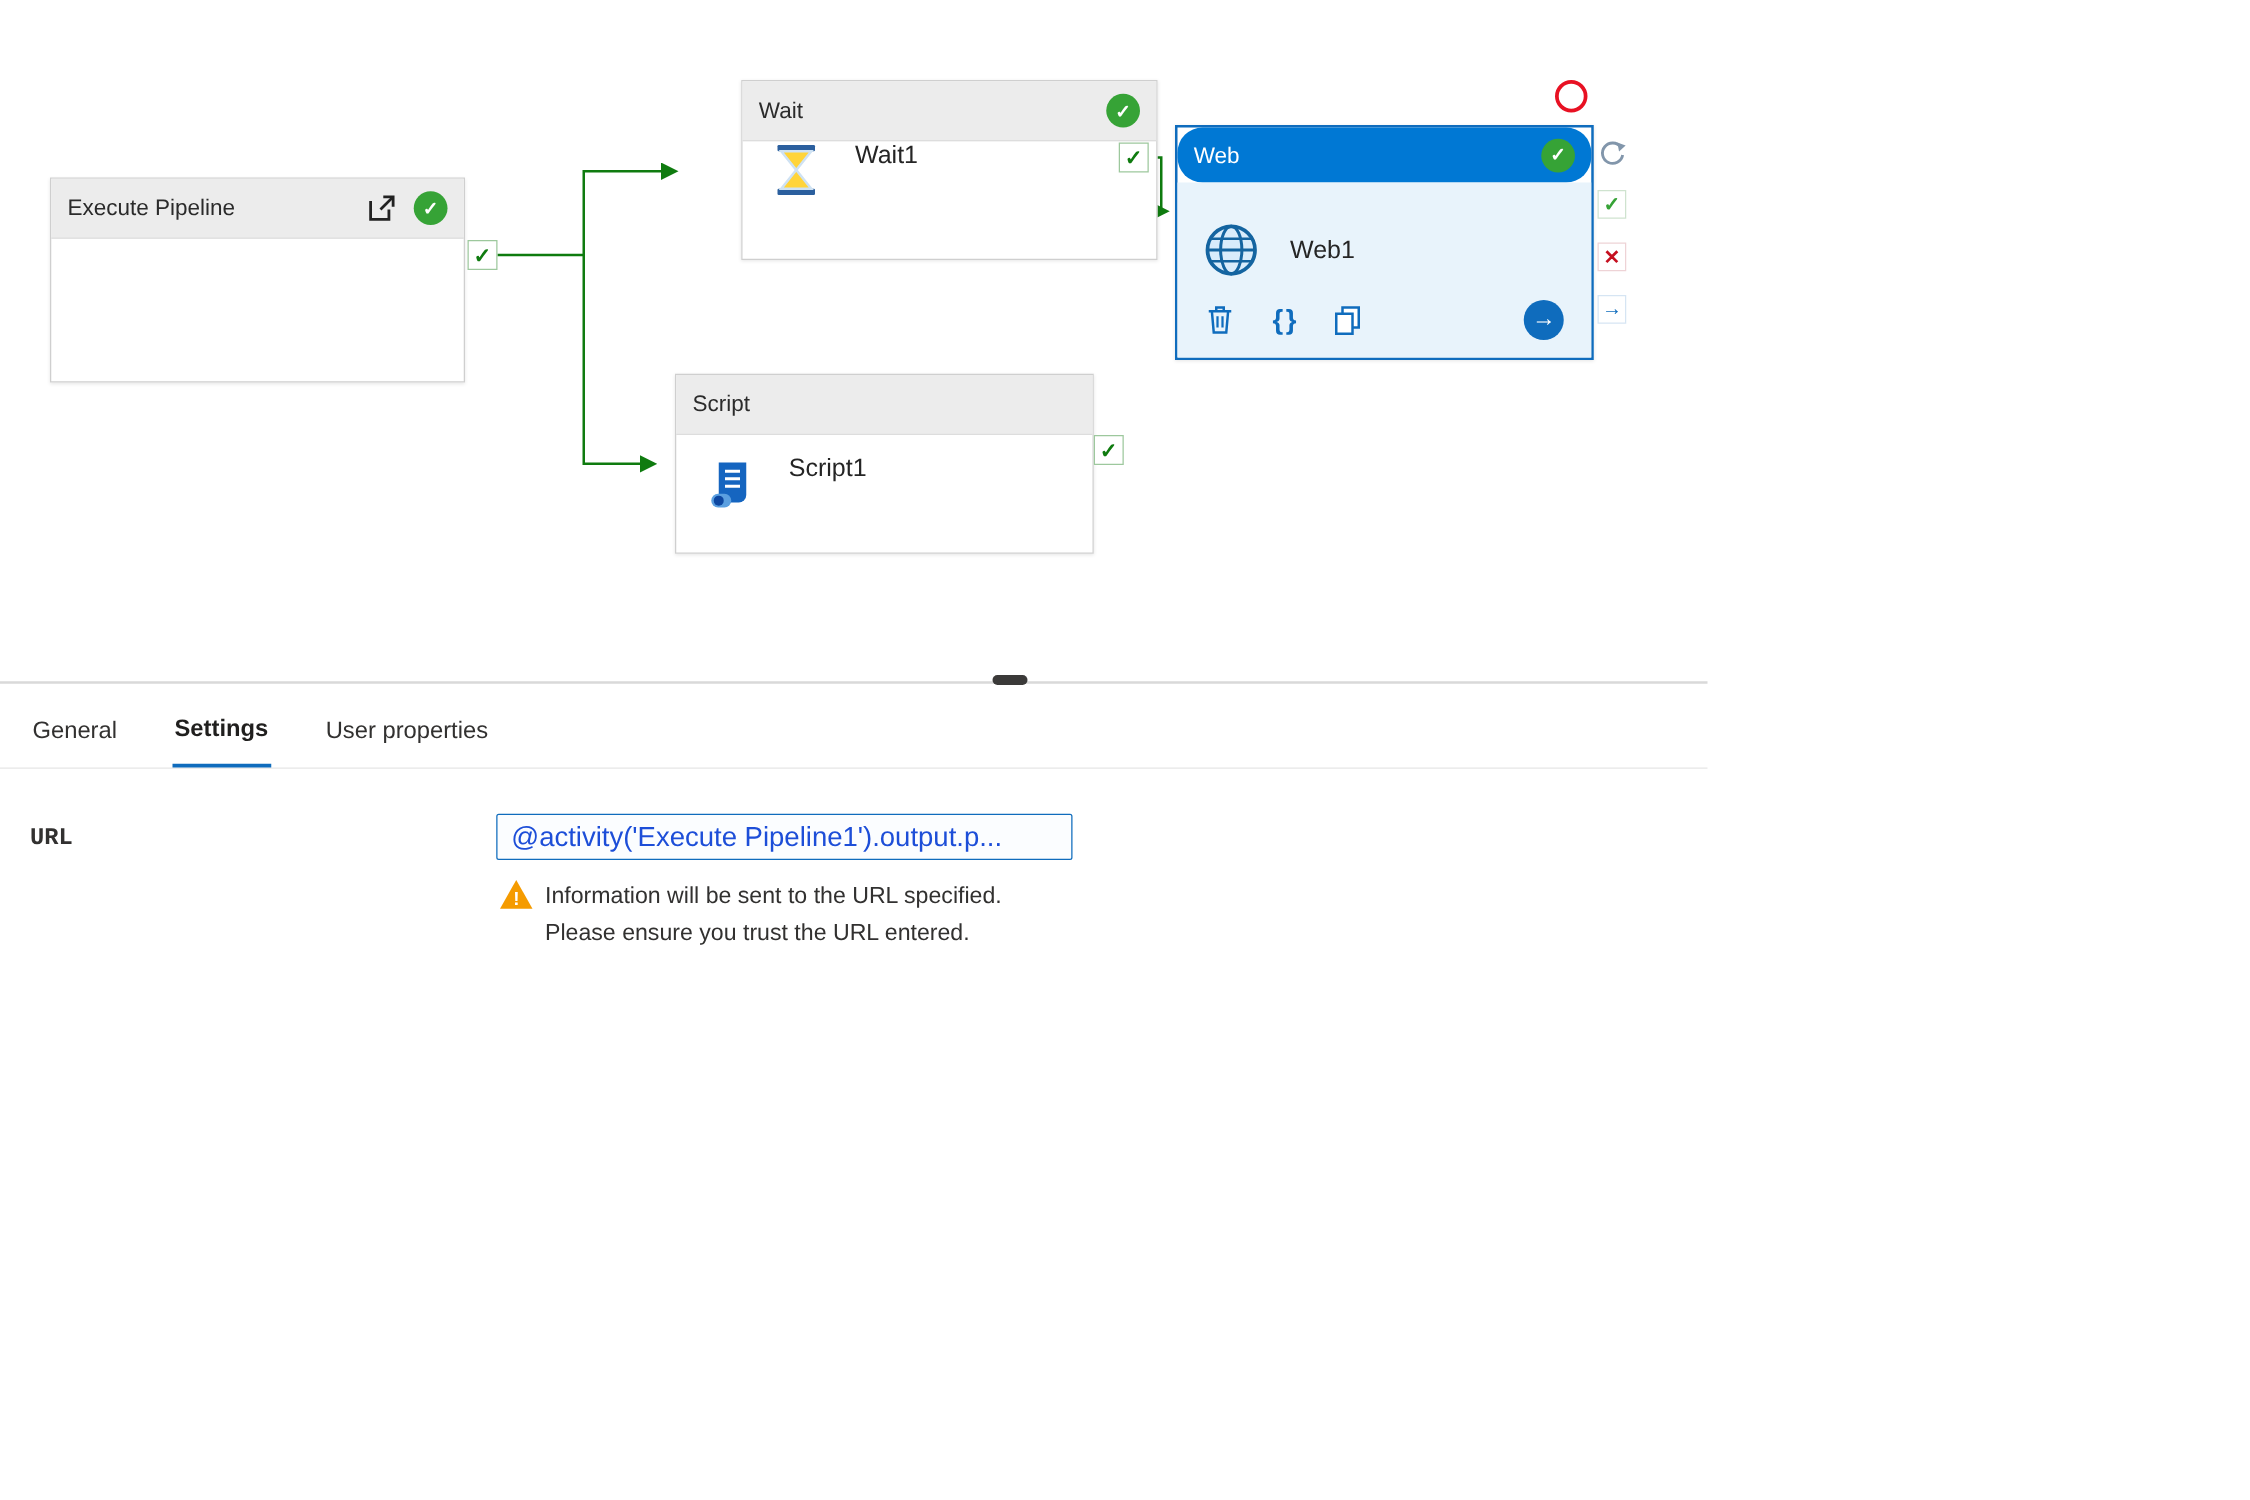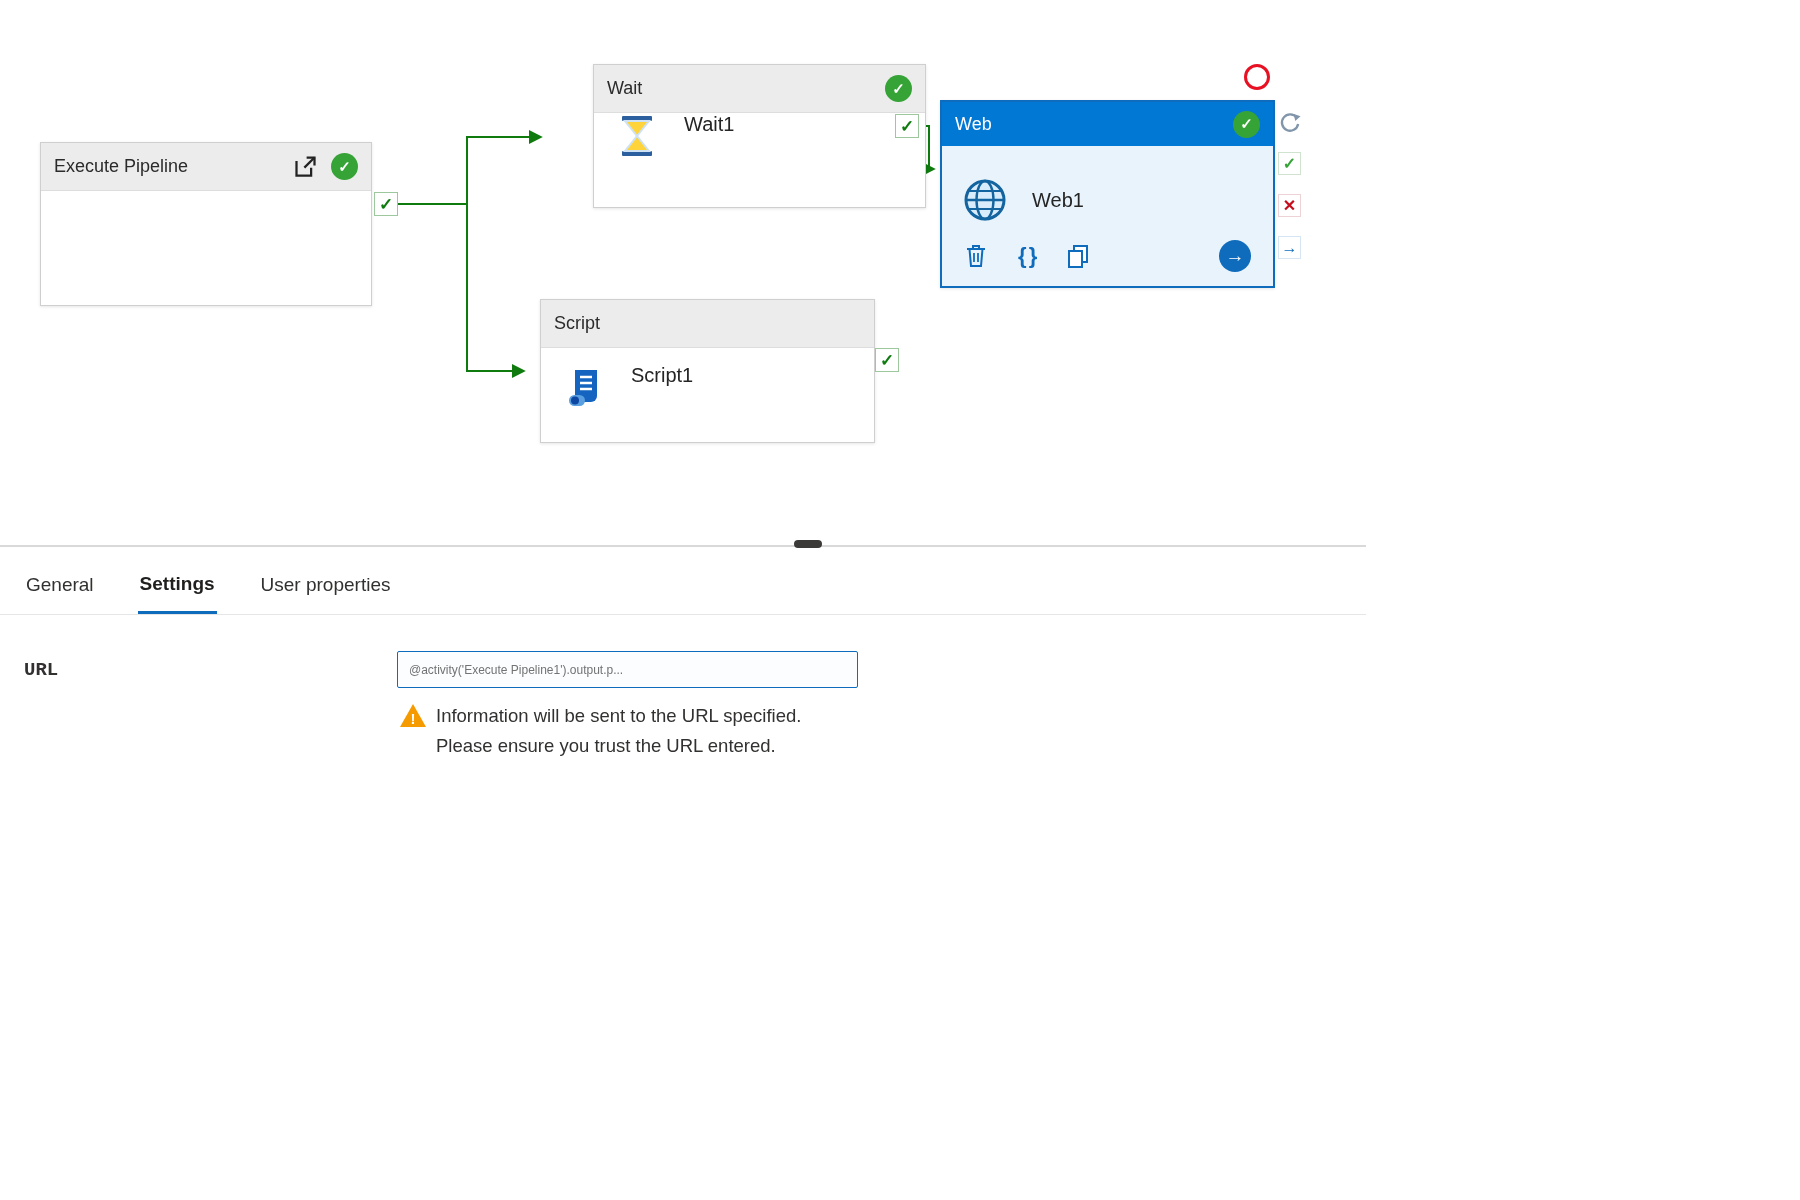--- a/index.html
+++ b/index.html
@@ -17,21 +17,21 @@
   .spacer { flex:1 1 auto; }
   .node-body { display:flex; gap:24px; padding:0 20px; box-sizing:border-box; }
   .node-label { font-size:20px; color:#252525; }
 
   .badge-check { width:27px; height:27px; border-radius:50%; background:var(--success-green); color:#fff; font-size:15px; font-weight:bold; display:flex; align-items:center; justify-content:center; flex:0 0 auto; }
 
   .connector-check { position:absolute; width:24px; height:24px; background:#fff; border:1px solid #9dc89d; color:var(--connector-green); font-size:17px; font-weight:bold; display:flex; align-items:center; justify-content:center; box-sizing:border-box; }
 
   
   .node.selected { border:2px solid var(--accent-blue); }
-  .node.selected .node-header { background:var(--header-blue); color:#fff; border-bottom:none; height:44px; }
+  .node.selected .node-header { background:var(--header-blue); color:#fff; border-bottom:none; height:44px;border-radius:20px; }
   .web-content { background:#e8f3fb; height:140px; display:flex; flex-direction:column; }
   .web-row-main { display:flex; align-items:center; gap:24px; padding:14px 20px 0 20px; flex:1; }
   .web-row-actions { display:flex; align-items:center; gap:30px; padding:0 22px 14px 22px; }
   .web-ico { display:flex; align-items:center; justify-content:center; cursor:pointer; }
   .braces { font-size:22px; font-weight:bold; color:var(--accent-blue); letter-spacing:-2px; }
   .go-circle { width:32px; height:32px; border-radius:50%; background:var(--accent-blue); color:#fff; font-size:19px; font-weight:bold; display:flex; align-items:center; justify-content:center; margin-left:auto; cursor:pointer; }
 
   .side-box { position:absolute; width:23px; height:23px; background:#fff; border:1px solid #d6e5f3; display:flex; align-items:center; justify-content:center; font-size:16px; font-weight:bold; box-sizing:border-box; cursor:pointer; }
   .side-box.ok { color:var(--success-green); border-color:#cfe3cf; }
   .side-box.fail { color:var(--error-red); border-color:#eed3d6; }
@@ -41,21 +41,21 @@
   
   .split-line { position:absolute; left:0; top:545px; width:1366px; height:2px; background:#d9d9d9; }
   .split-handle { position:absolute; left:794px; top:540px; width:28px; height:8px; border-radius:4px; background:#3b3a39; cursor:row-resize; }
 
   
   .tabs { position:absolute; left:0; top:556px; width:1366px; height:59px; border-bottom:1px solid #e6e6e6; display:flex; align-items:stretch; padding-left:24px; gap:42px; box-sizing:border-box; }
   .tab { font-size:19px; color:#323130; display:flex; align-items:center; padding:0 2px; cursor:pointer; }
   .tab.active { font-weight:bold; color:#201f1e; border-bottom:3px solid var(--accent-blue); }
 
   .field-label { position:absolute; left:24px; top:659px; font-size:19px; font-weight:bold; color:#323130;font-family:Liberation Mono, monospace; }
-  .url-input { position:absolute; left:397px; top:651px; width:461px; height:37px; box-sizing:border-box; border:1px solid var(--accent-blue); border-radius:2px; background:#fbfdff; font-size:12px; padding:0 11px; color:#737373; font-family:"Liberation Sans", sans-serif; outline:none; }
+  .url-input { position:absolute; left:397px; top:651px; width:461px; height:37px; box-sizing:border-box; border:1px solid var(--accent-blue); border-radius:2px; background:#fbfdff; font-size:22px; padding:0 11px; color:#1d4ed8; font-family:"Liberation Sans", sans-serif; outline:none; }
 
   .warning { position:absolute; left:399px; top:701px; display:flex; gap:9px; align-items:flex-start; }
   .warn-text { font-size:18.5px; line-height:30px; color:#323130; width:402px; }
 </style>
 </head>
 <body>
 
 <div class="stage">
 
   <svg class="conn-svg" width="1800" height="545">

